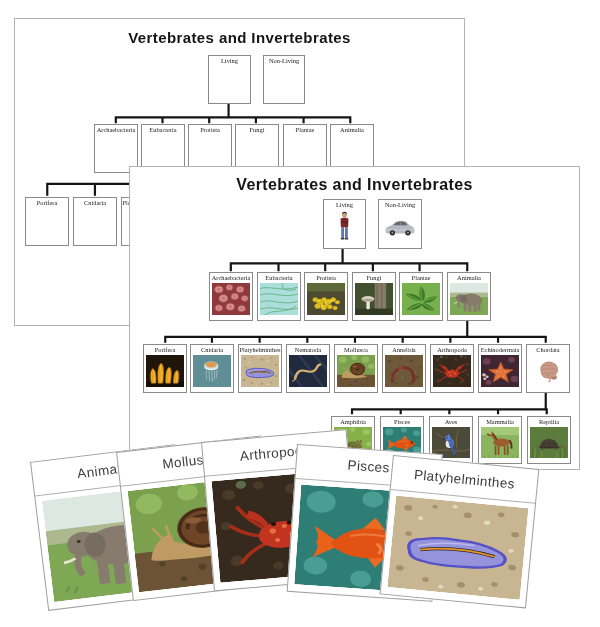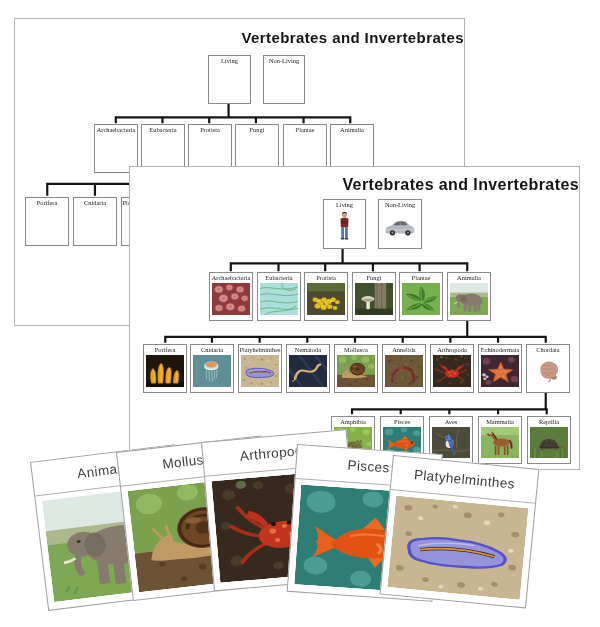--- a/index.html
+++ b/index.html
@@ -1,21 +1,21 @@
 <!DOCTYPE html>
 <html><head>
 <meta charset="utf-8">
 <style>
   html,body{margin:0;padding:0;background:#ffffff;}
   .stage{position:relative;width:600px;height:627px;background:#ffffff;overflow:hidden;
          font-family:"Liberation Sans",sans-serif;}
   .page{position:absolute;background:#ffffff;border:1px solid #b3b3b3;box-sizing:border-box;}
   .page-back{left:14px;top:18px;width:451px;height:308px;z-index:1;}
   .page-front{left:129px;top:166px;width:451px;height:304px;z-index:2;}
-  .chart-title{position:absolute;left:0;right:0;text-align:right;font-weight:bold;
+  .chart-title{position:absolute;left:0;right:0;text-align:center;font-weight:bold;
                color:#151515;letter-spacing:.4px;}
   .page-back .chart-title{top:10px;font-size:15px;}
   .page-front .chart-title{top:9px;font-size:16px;}
   .tree{position:absolute;left:0;top:0;width:100%;height:100%;}
   .box{position:absolute;background:#fff;border:1px solid #8a8a8a;box-sizing:border-box;}
   .box .lbl{display:block;height:10px;line-height:10px;text-align:center;
             font-family:"Liberation Serif",serif;font-size:6.4px;color:#222;
             white-space:nowrap;overflow:hidden;}
   .box .art{position:absolute;left:2px;right:2px;top:10px;bottom:5px;overflow:hidden;}
   .art svg{width:100%;height:100%;display:block;}

